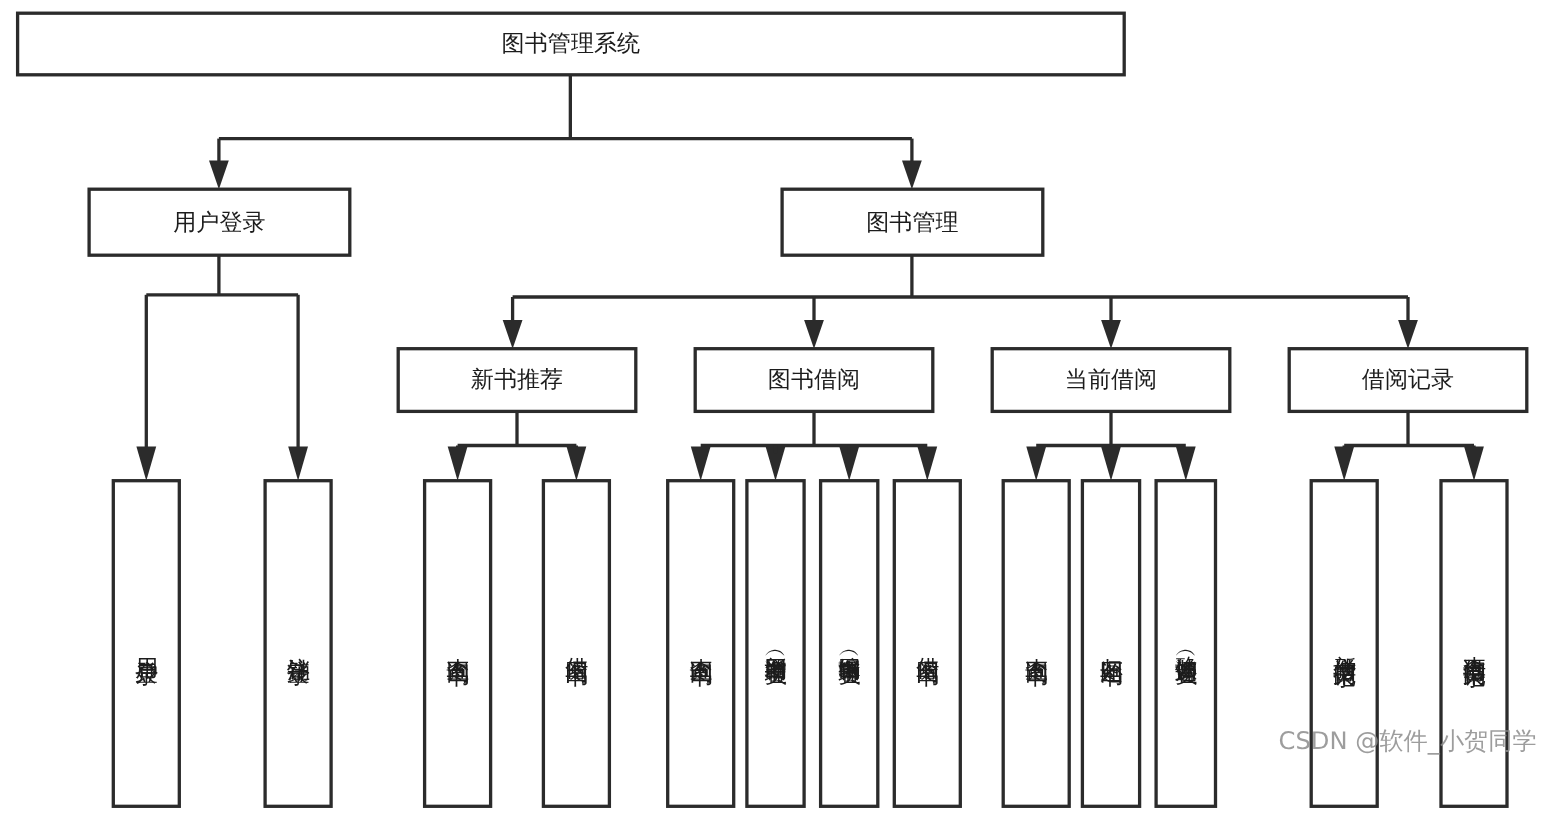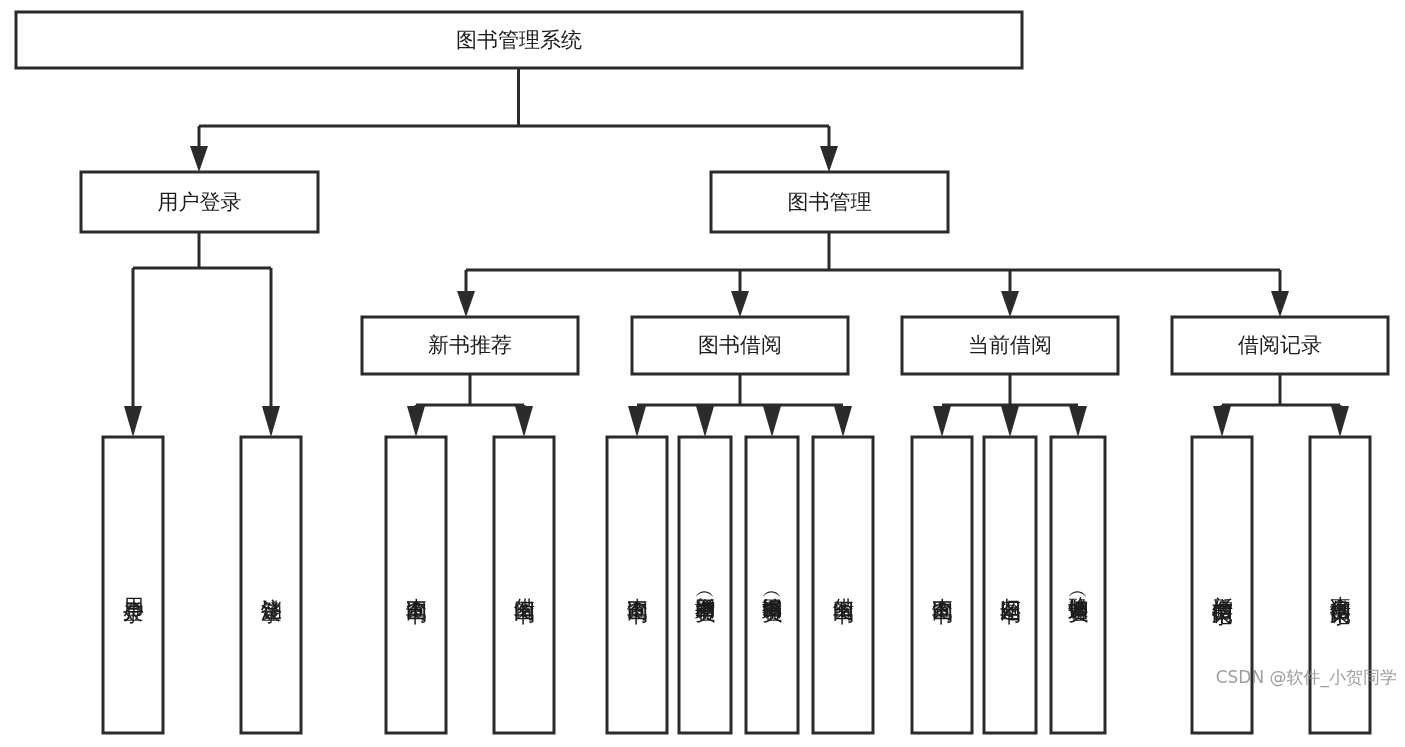--- a/index.html
+++ b/index.html
@@ -62,21 +62,21 @@
     justify-content: center;
     letter-spacing: 2px;
     white-space: nowrap;
     pointer-events: none;
   }
   .watermark {
     position: absolute;
     right: 8px;
     bottom: 6px;
     font-family: "DejaVu Sans", "Liberation Sans", sans-serif;
-    font-size: 17px;
+    font-size: 22px;
     color: #8d8d8d;
     opacity: 0.85;
     white-space: nowrap;
   }
 </style>
 </head>
 <body>
 
 <div id="diagram-root">
 

